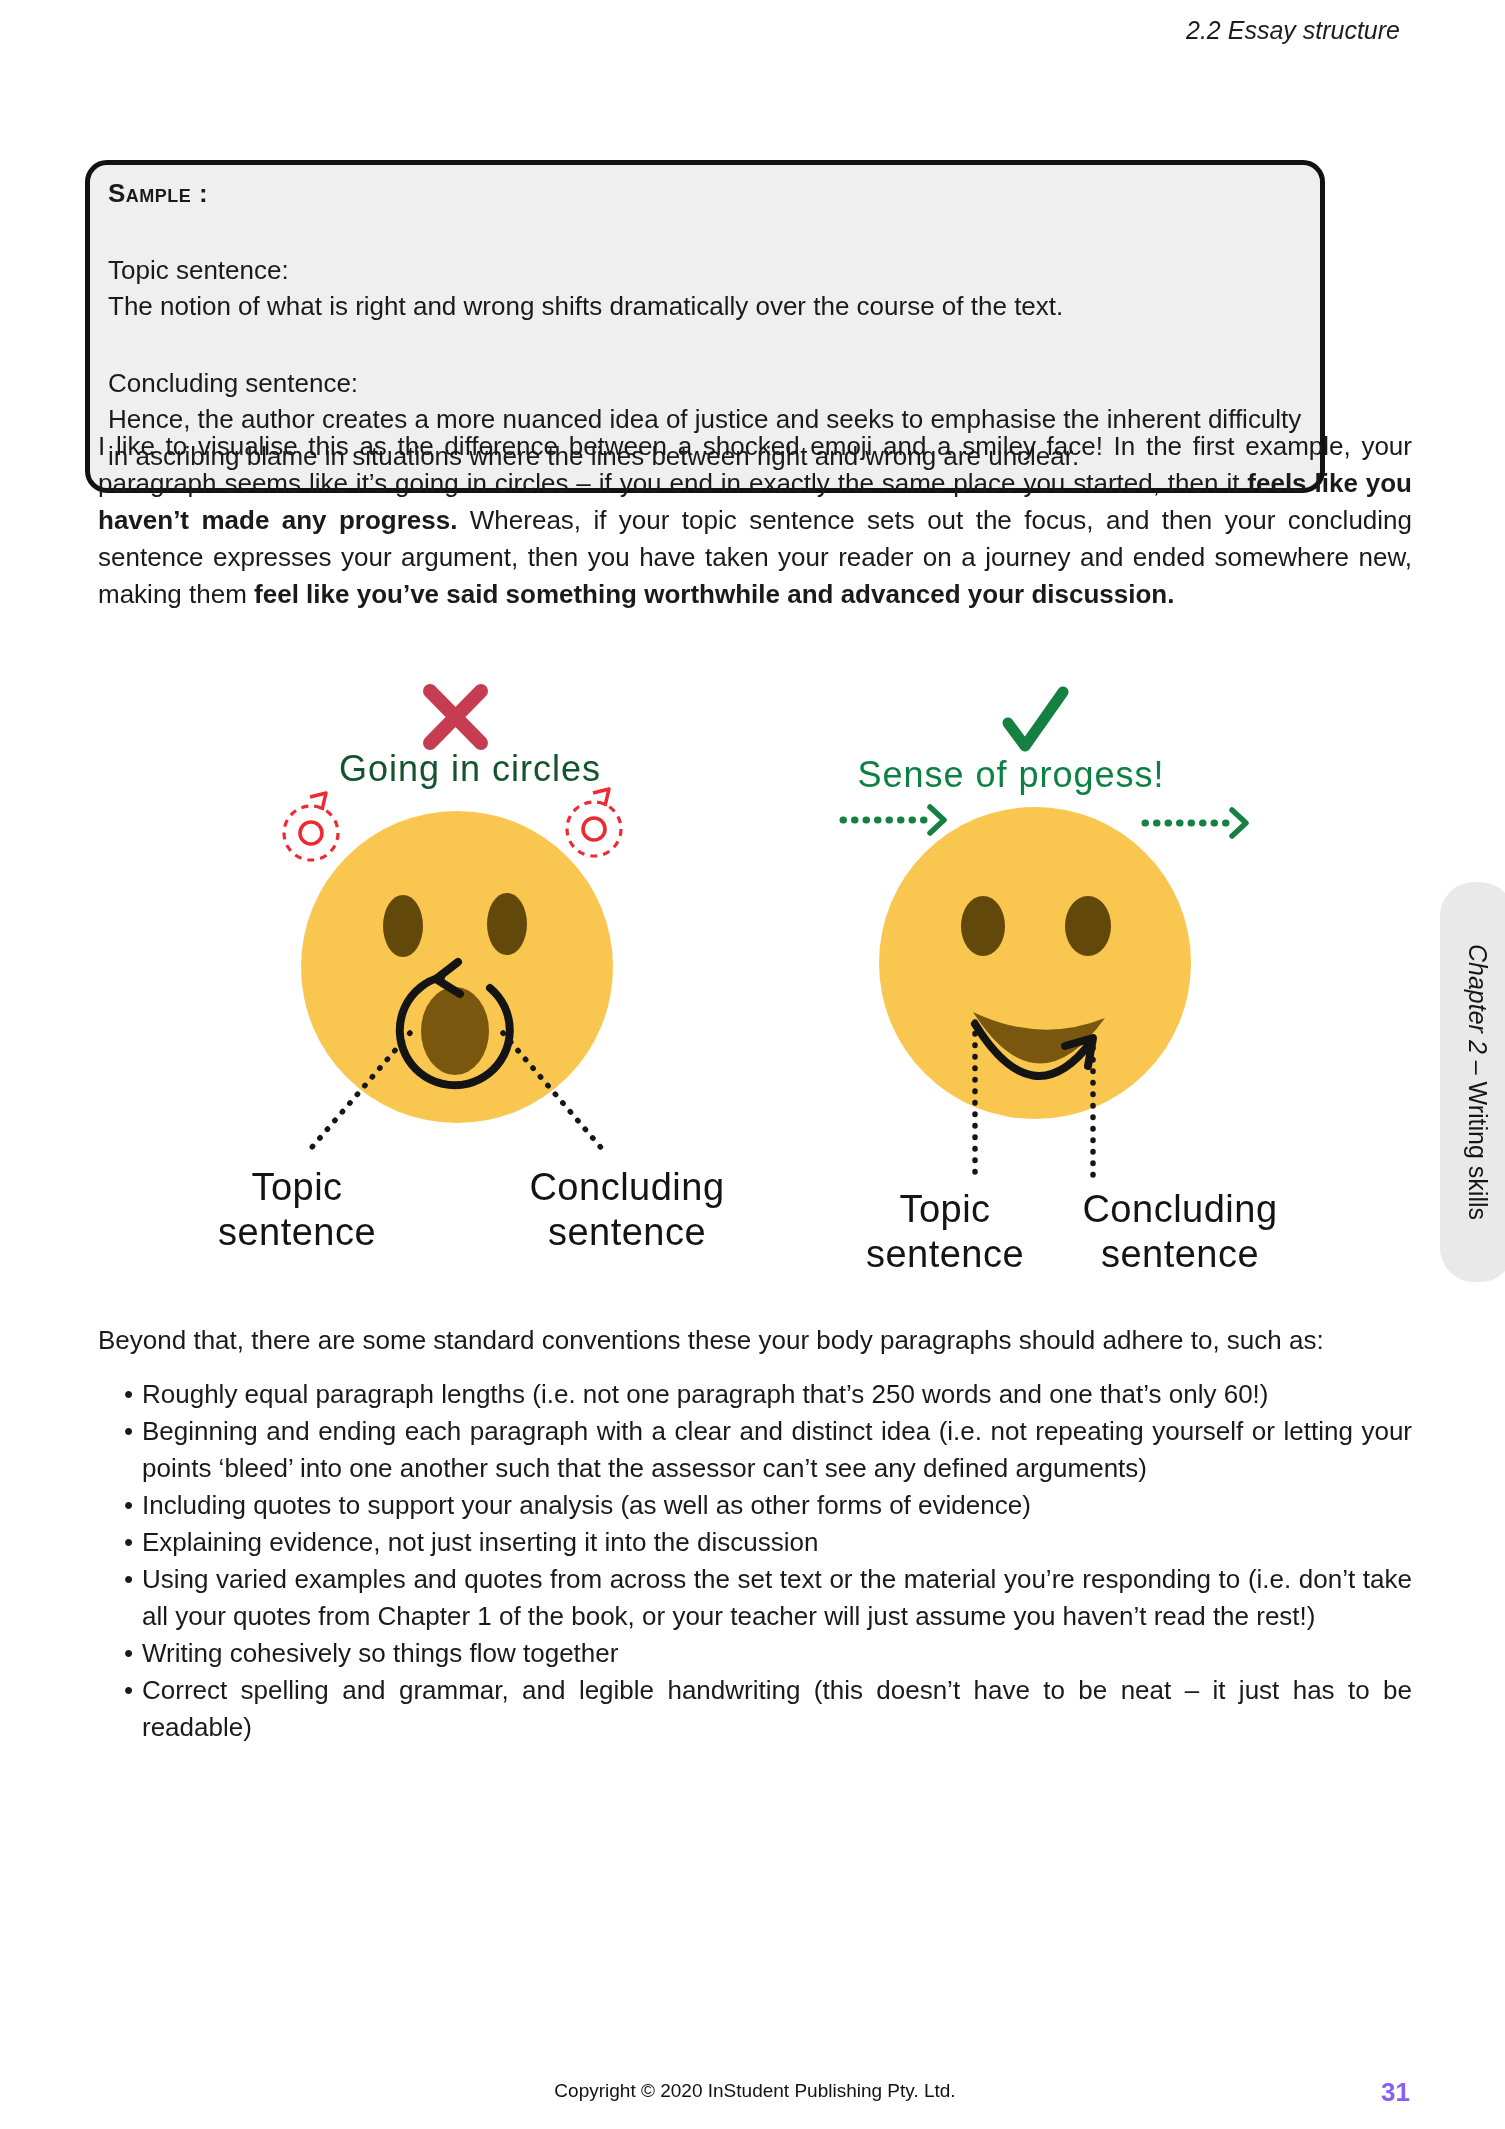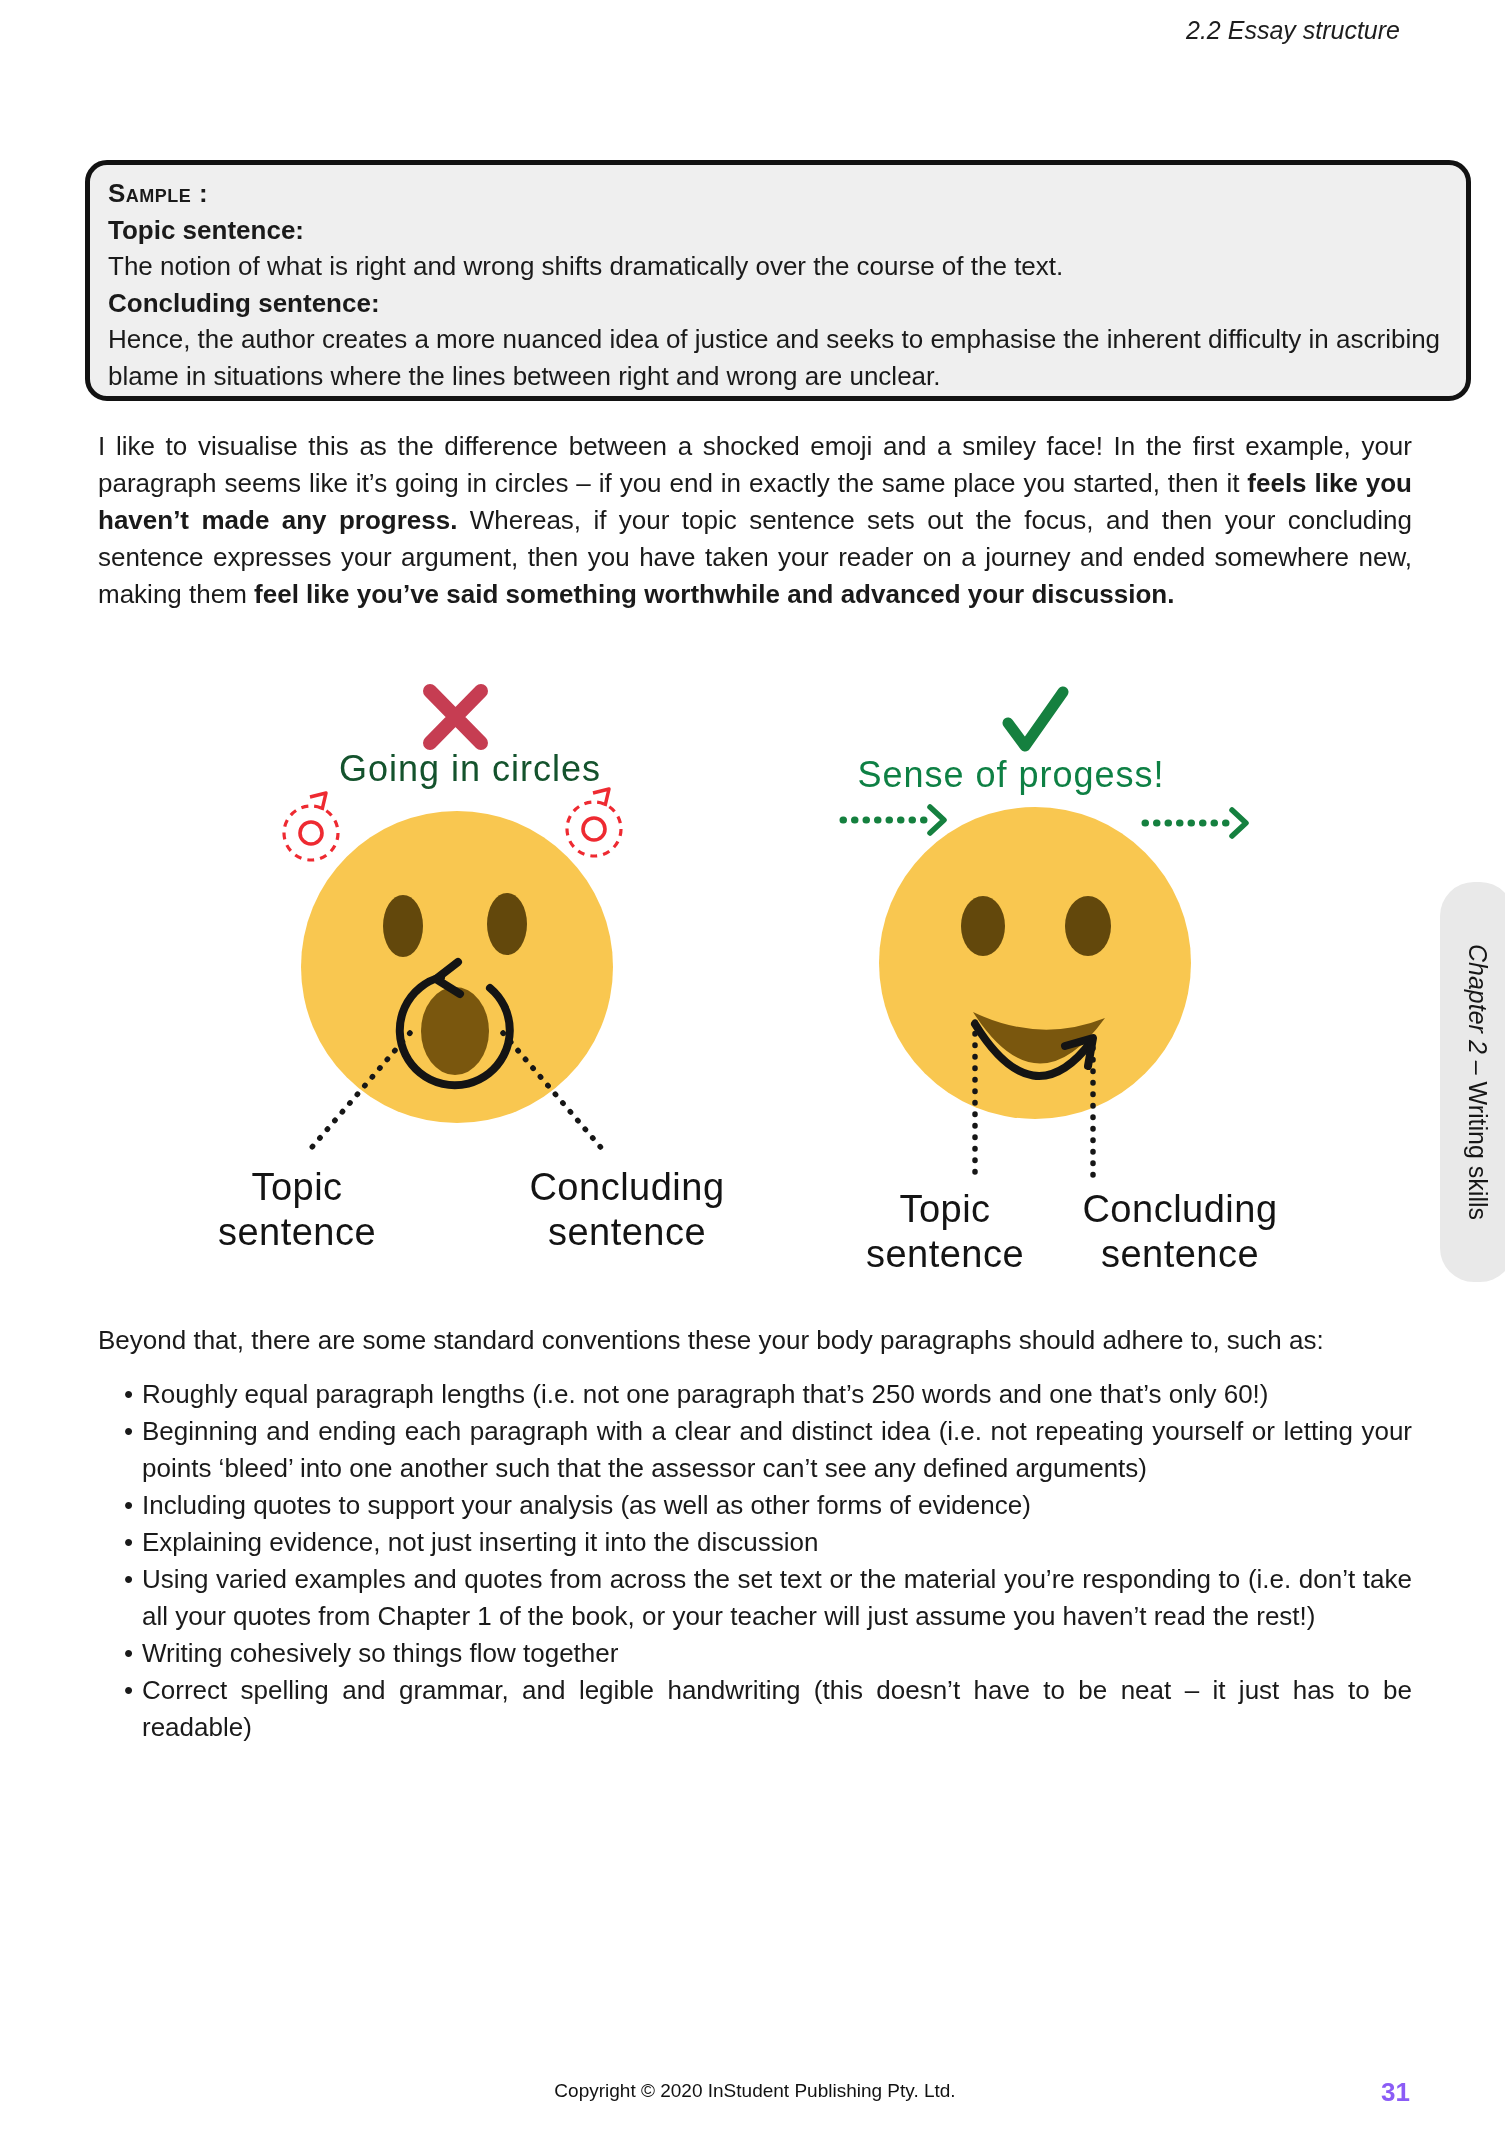--- a/index.html
+++ b/index.html
@@ -2,26 +2,26 @@
 <html><head>
 <meta charset="utf-8">
 <style>
   * { margin:0; padding:0; box-sizing:border-box; }
   body { background:#ffffff; font-family:"Liberation Sans", sans-serif; color:#1a1a1a; }
   .page { position:relative; width:1505px; height:2129px; background:#fff; overflow:hidden; }
 
   .header { position:absolute; top:16px; right:105px; font-size:25px; font-style:italic; color:#1d1d1d; }
 
   .sample-box {
-    position:absolute; left:85px; top:160px; width:1386px;
+    position:absolute; left:85px; top:160px; width:1240px;
     background:#efefef; border:5px solid #121212; border-radius:22px;
-    padding:10px 18px 2px 18px; font-size:26px; line-height:36.5px;
+    padding:10px 18px 14px 18px; font-size:26px; line-height:36.5px;
   }
   .sample-label { font-variant:small-caps; font-weight:bold; letter-spacing:0.5px; }
-  .sample-heading { font-weight:bold; }
+  .sample-heading { font-weight:normal;margin-top:40px; }
 
   .intro { position:absolute; left:98px; top:428px; width:1314px; font-size:26px; line-height:37px; text-align:justify; }
   .intro strong { font-weight:bold; }
 
   .illustration { position:absolute; left:85px; top:660px; width:1330px; height:645px; }
   .illustration svg { position:absolute; left:0; top:0; }
   .illo-title { position:absolute; transform:translateX(-50%); white-space:nowrap; font-size:36px; letter-spacing:1px; }
   .illo-title.bad { left:361px; top:88px; color:#14532d;margin-left:24px; }
   .illo-title.good { left:926px; top:94px; color:#0e8044;text-align:center; }
   .illo-label { position:absolute; transform:translateX(-50%); text-align:center; font-size:38px; line-height:45px; color:#141414; letter-spacing:0.5px; }

